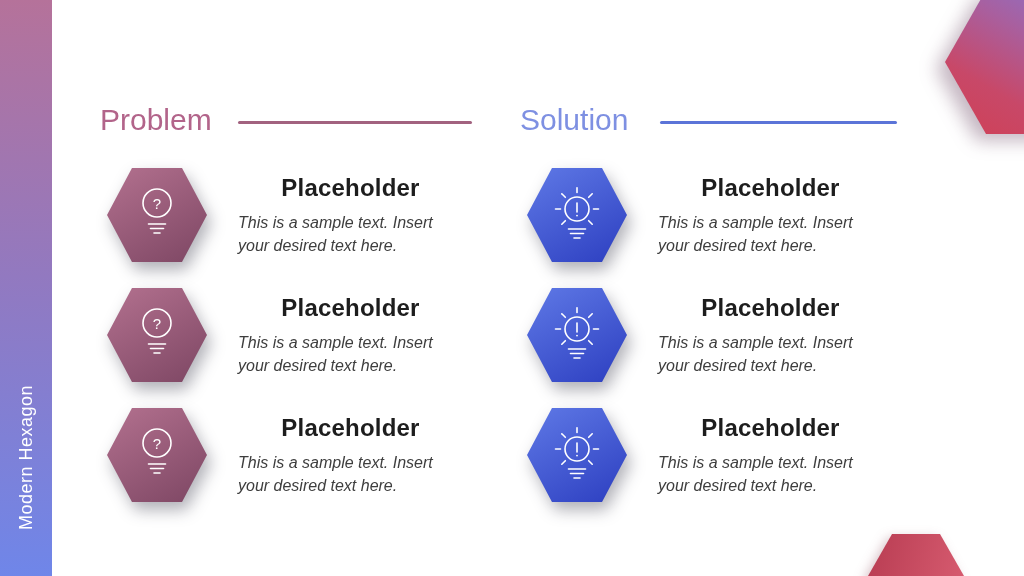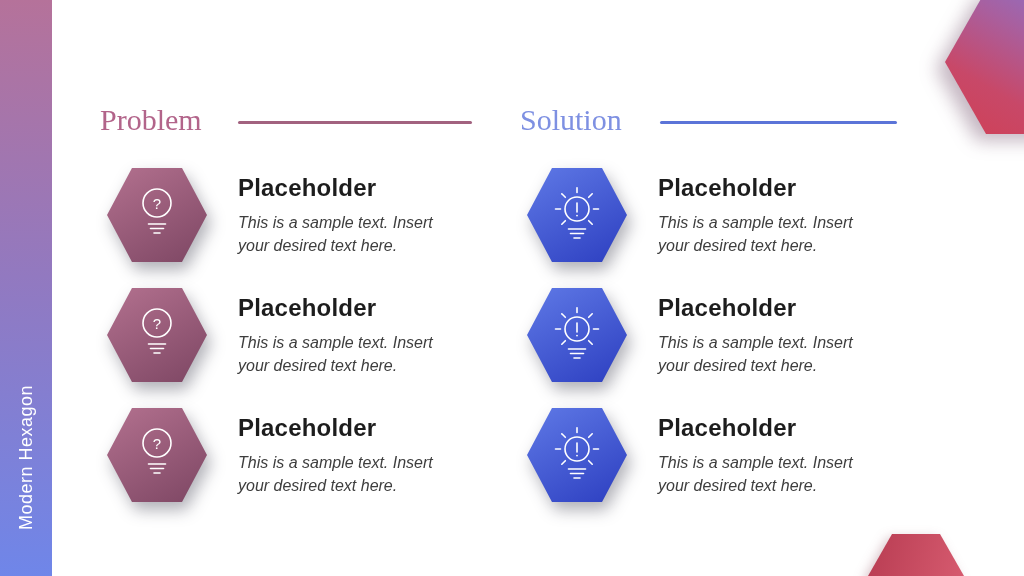--- a/index.html
+++ b/index.html
@@ -65,21 +65,20 @@
     font-size: 40px;
     font-weight: 800;
     letter-spacing: 0.2px;
     color: #3a3a3a;
   }
   .col-heading {
     position: absolute;
     top: 103px;
     font-size: 30px;
     font-weight: 400;
-    font-family: Liberation Serif, serif;
   }
   .col-heading.problem { left: 100px; color: #b2648a; }
   .col-heading.solution { left: 520px; color: #7e90e2; text-align: center; }
   .divider {
     position: absolute;
     top: 121px;
     height: 2.5px;
     border-radius: 2px;
   }
   .divider.problem { left: 238px; width: 234px; background: #a2627f; }
@@ -114,20 +113,21 @@
   .itemtext {
     position: absolute;
     left: 131px; top: 6px;
     width: 225px;
   }
   .item-title {
     font-size: 24px;
     font-weight: 700;
     color: #1d1d1d;
     letter-spacing: 0.2px;
+    text-align: center;
   }
   .item-body {
     margin-top: 9px;
     width: 212px;
     font-size: 16px;
     line-height: 23px;
     color: #3e3e3e;
     font-style: italic;
   }
 

